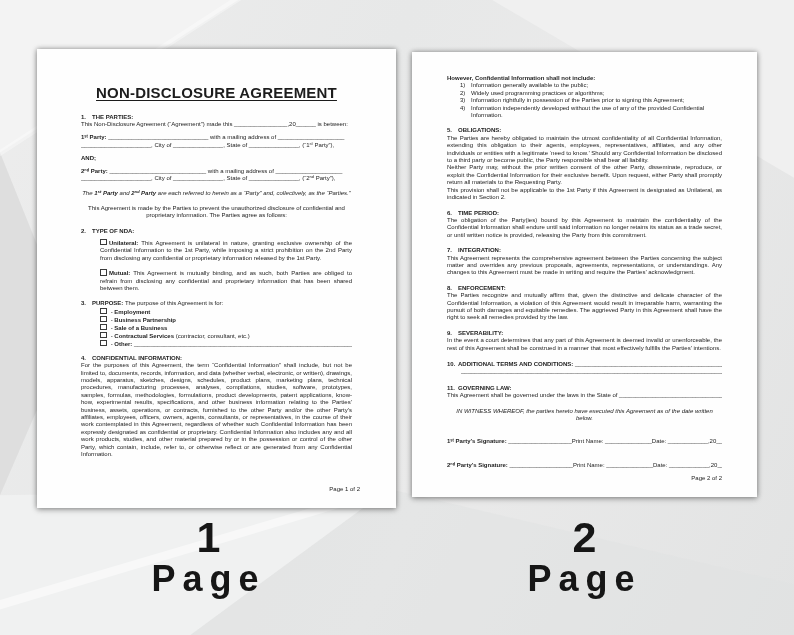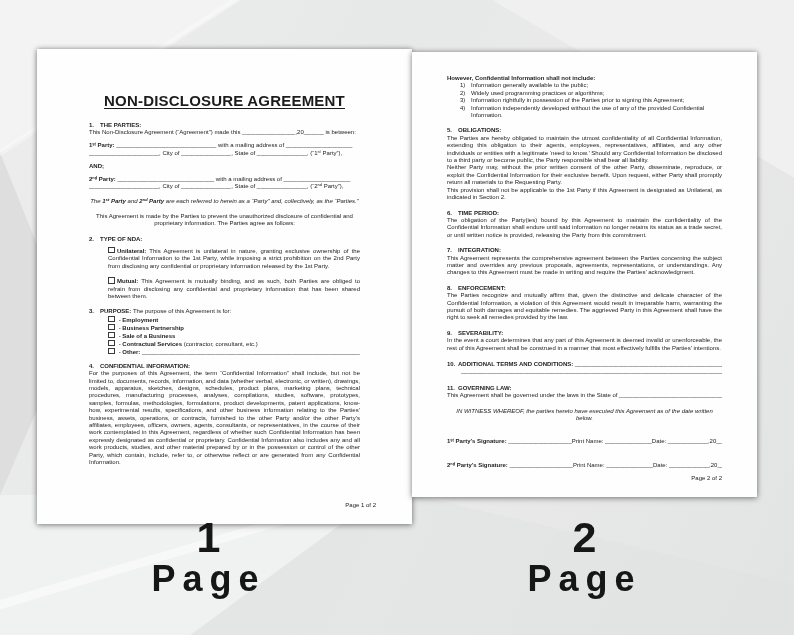--- a/index.html
+++ b/index.html
@@ -17,21 +17,21 @@
   .facet.f5{background:#f0f0f0;clip-path:polygon(62% 0%,100% 0%,100% 28%);}
   .facet.f6{background:#ffffff;opacity:.5;clip-path:polygon(48.6% 76.5%,49.4% 77.5%,0% 96%,0% 94.5%);}
   .facet.f7{background:#ffffff;opacity:.35;clip-path:polygon(0% 23.6%,0% 24.6%,30.4% 0%,29% 0%);}
 
   
   .page{
     position:absolute;background:#fefefe;color:#1c1c1c;
     box-shadow:0 0 5px rgba(0,0,0,.38),0 2px 6px rgba(0,0,0,.22);
     font-size:6px;line-height:7.4px;
   }
-  #page1{left:37px;top:49px;width:343px;height:443px;padding:16px;}
+  #page1{left:37px;top:49px;width:343px;height:443px;padding:8px;}
   .pad1{padding:0 36px;}
   #page2{left:412px;top:52px;width:345px;height:445px;}
   .pad2{padding:0 35px;}
 
   .doc-title{
     margin-top:27px;margin-bottom:13px;text-align:center;
     font-size:15px;line-height:17px;font-weight:bold;letter-spacing:.2px;
     text-decoration:underline;text-underline-offset:2px;text-decoration-thickness:1.4px;
   }
   .sec-head{font-weight:bold;margin-top:8px;white-space:nowrap;overflow:hidden;}

